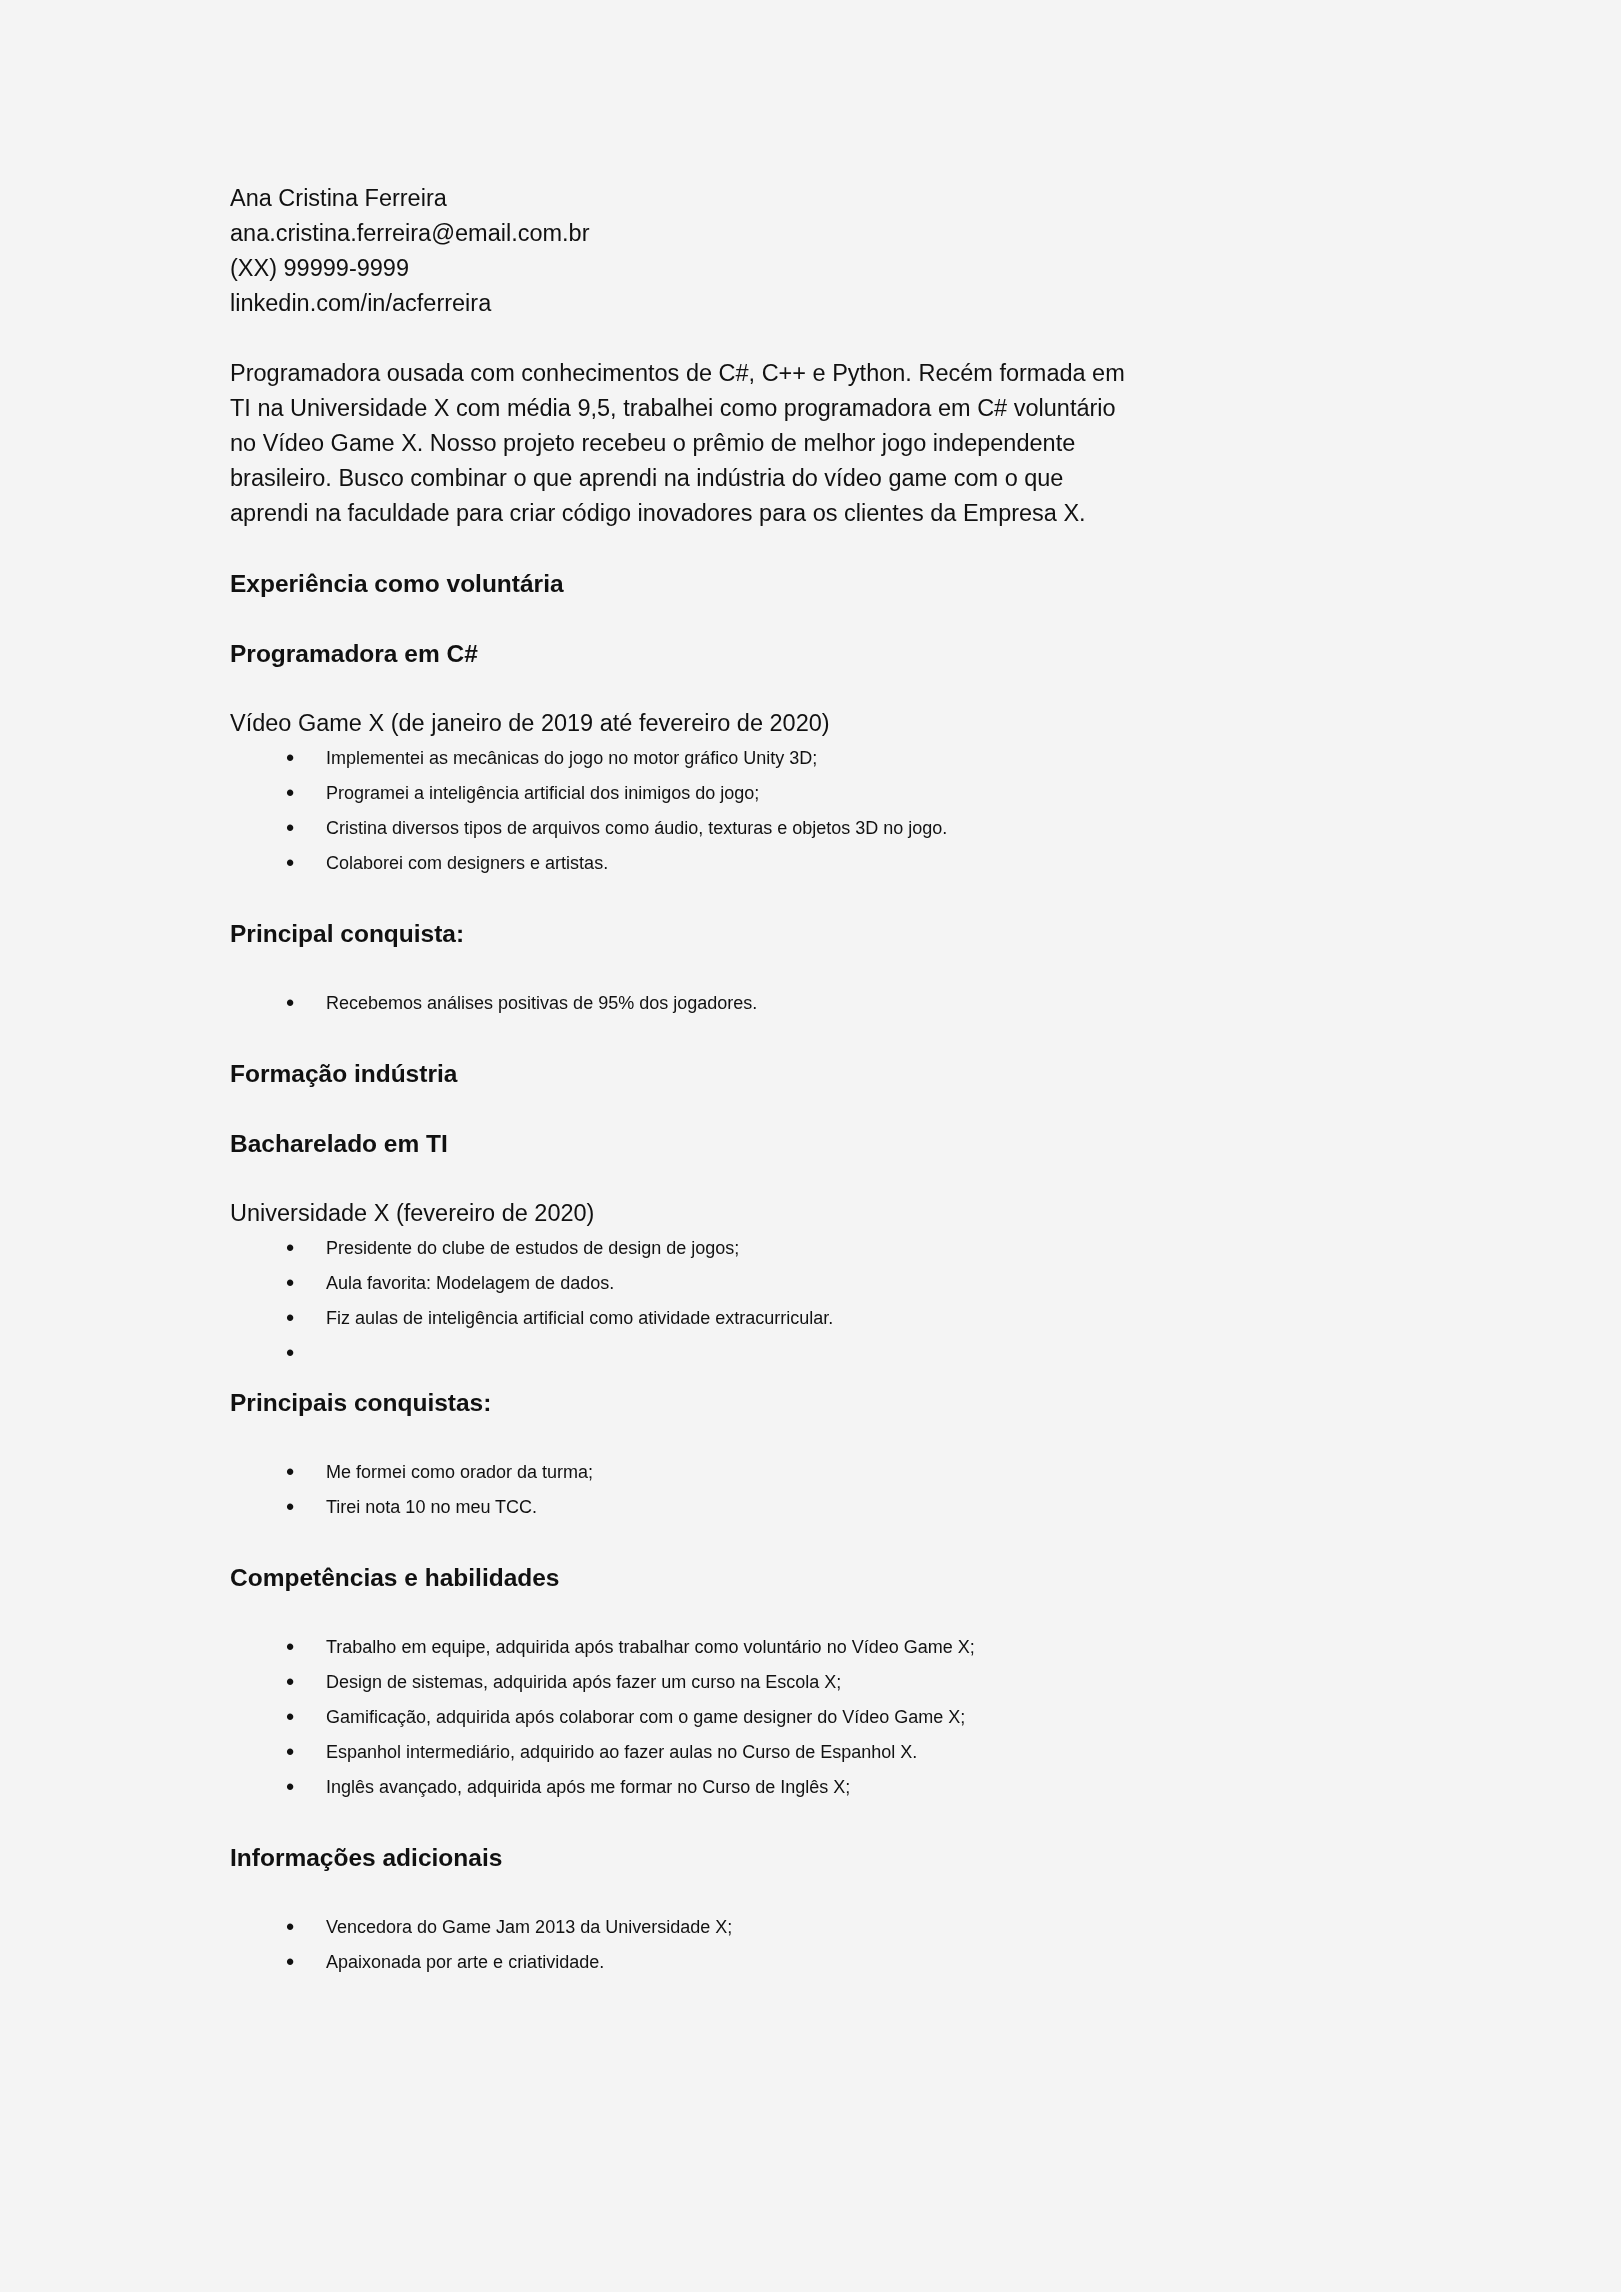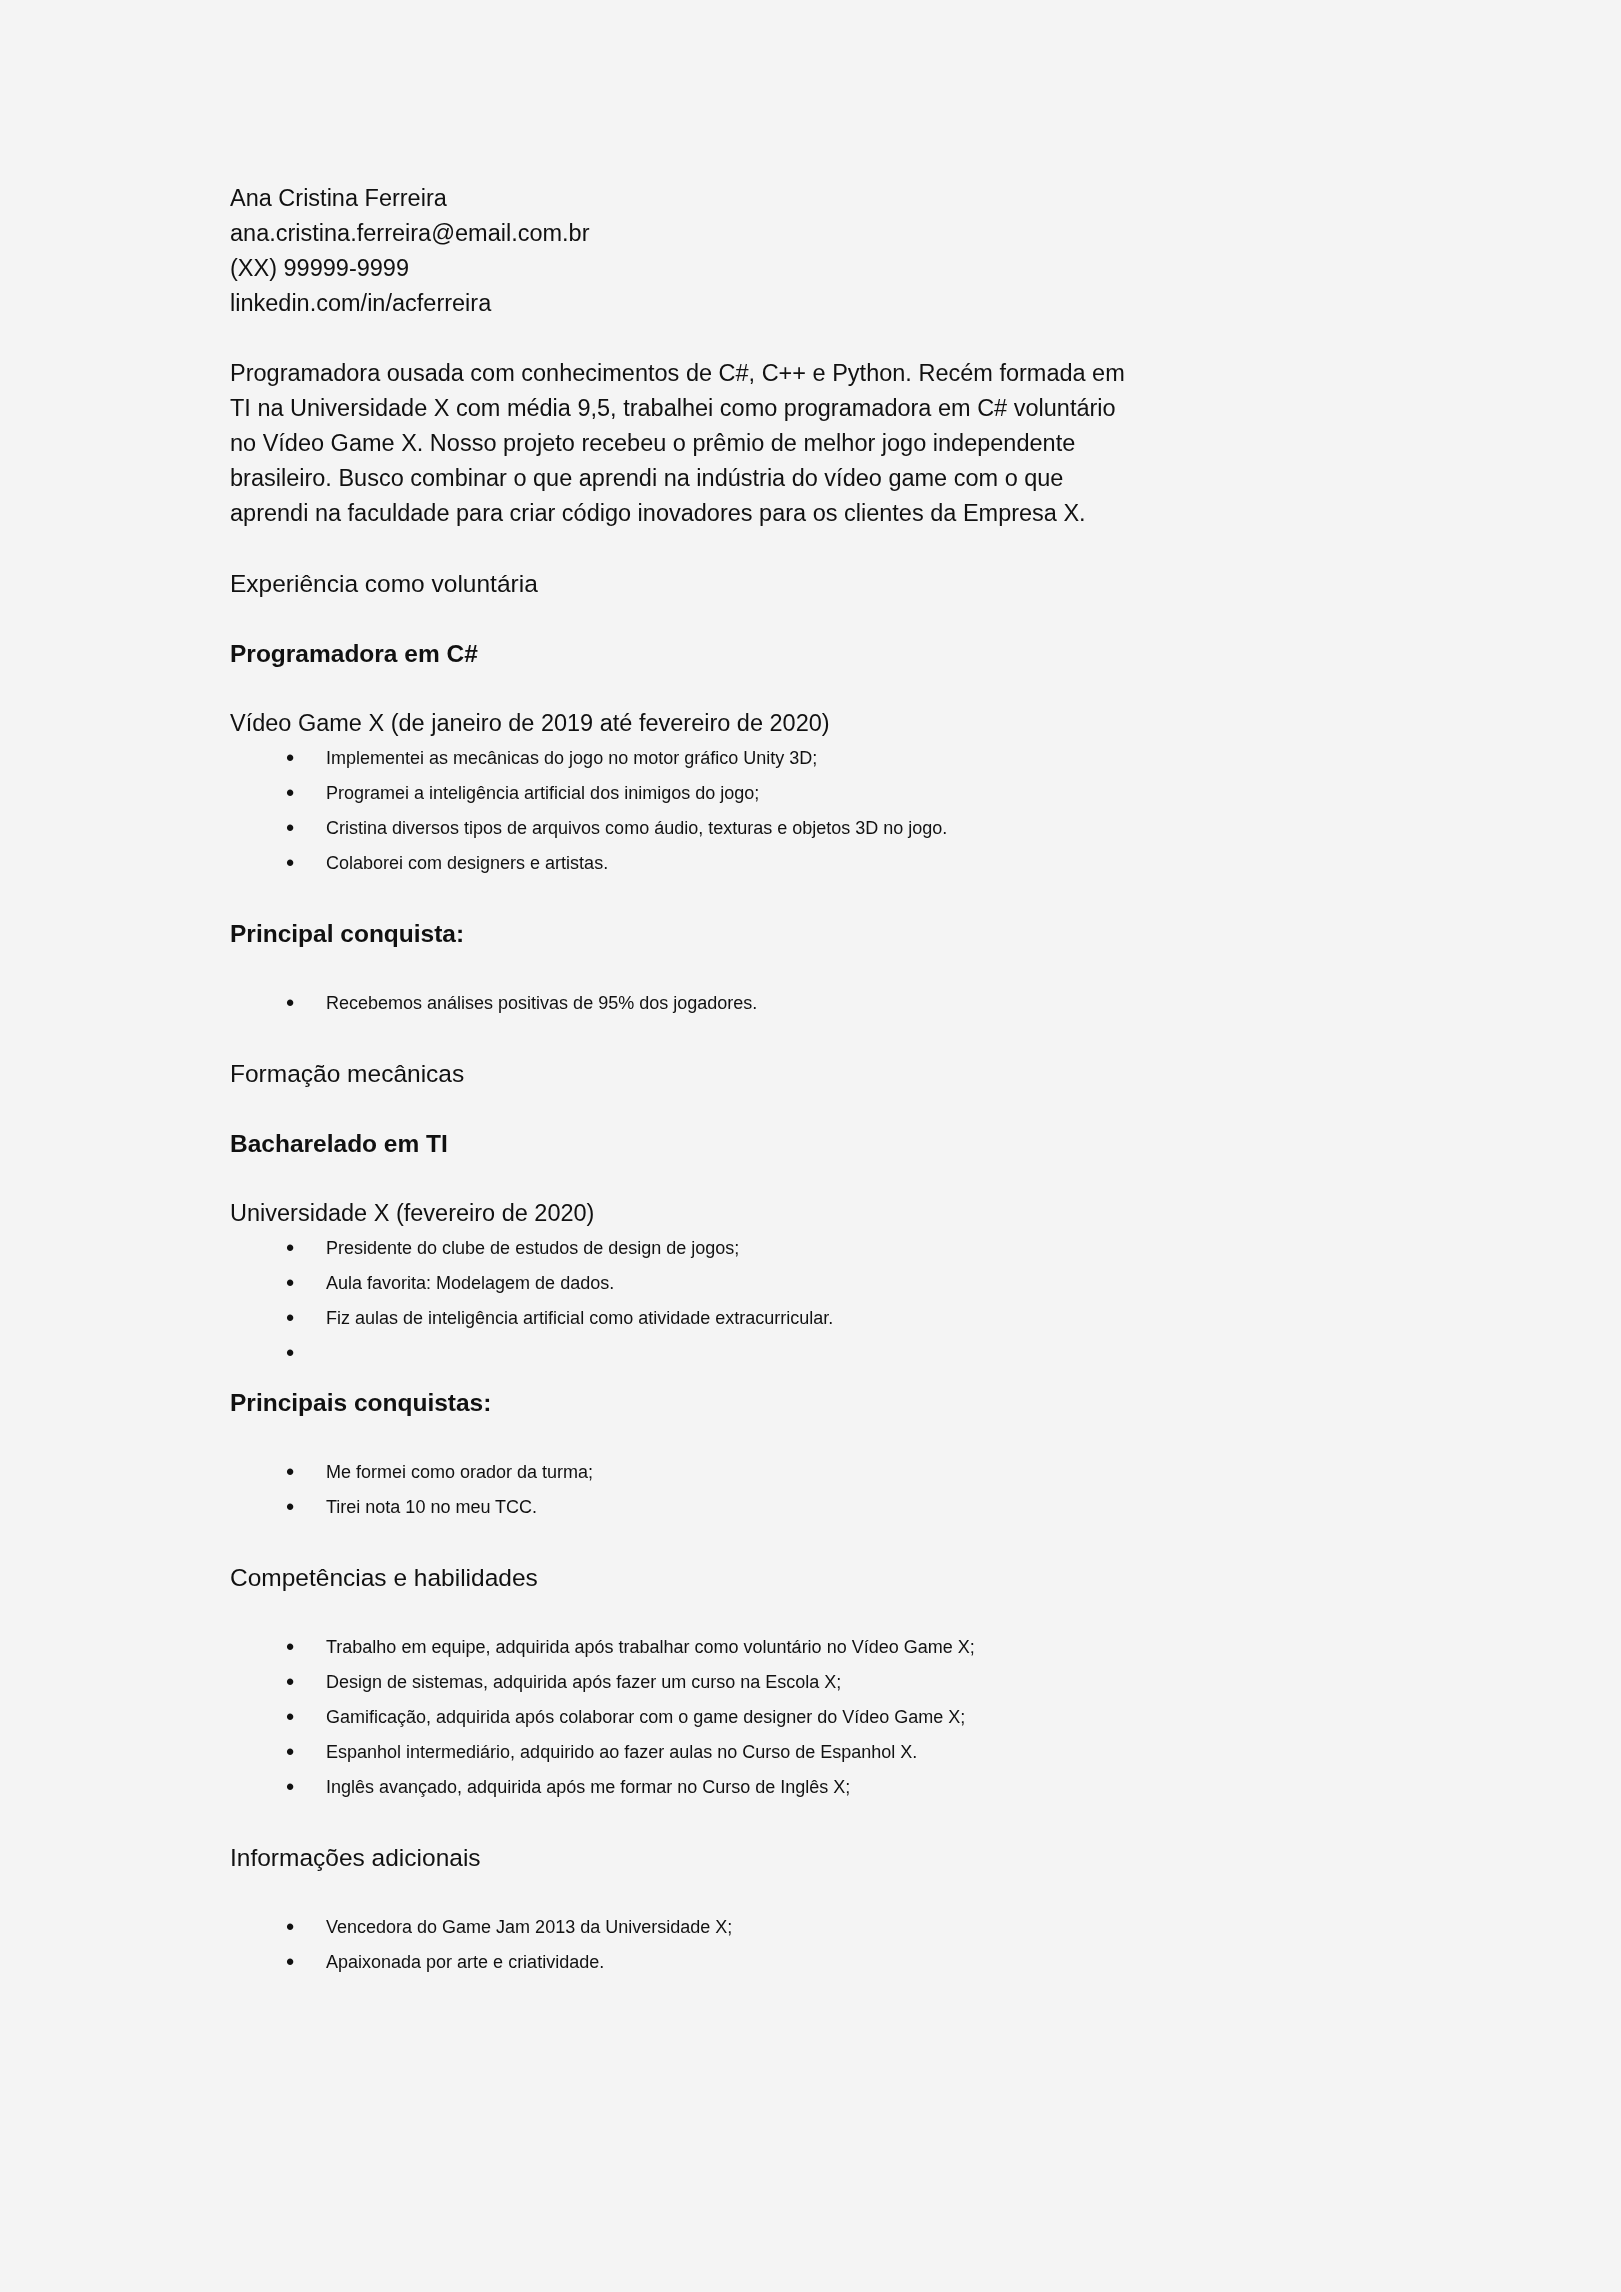--- a/index.html
+++ b/index.html
@@ -35,21 +35,21 @@
   .contact-block { margin: 0; }
 
   .summary {
     margin: 35px 0 0 0;
     max-width: 1147px;
   }
 
   h2.section-heading {
     font-size: 24.5px;
     line-height: 35px;
-    font-weight: normal;
+    font-weight: bold;
     margin: 35px 0 0 0;
   }
 
   h3.sub-heading {
     font-size: 24.5px;
     line-height: 35px;
     font-weight: bold;
     margin: 35px 0 0 0;
   }
 
@@ -121,21 +121,21 @@
     <li>Programei a inteligência artificial dos inimigos do jogo;</li>
     <li>Cristina diversos tipos de arquivos como áudio, texturas e objetos 3D no jogo.</li>
     <li>Colaborei com designers e artistas.</li>
   </ul>
 
   <h3 class="sub-heading">Principal conquista:</h3>
   <ul class="bullets spaced">
     <li>Recebemos análises positivas de 95% dos jogadores.</li>
   </ul>
 
-  <h2 class="section-heading">Formação mecânicas</h2>
+  <h2 class="section-heading">Formação indústria</h2>
   <h3 class="sub-heading">Bacharelado em TI</h3>
   <div class="meta-line">Universidade X (fevereiro de 2020)</div>
   <ul class="bullets">
     <li>Presidente do clube de estudos de design de jogos;</li>
     <li>Aula favorita: Modelagem de dados.</li>
     <li>Fiz aulas de inteligência artificial como atividade extracurricular.</li>
     <li class="empty"></li>
   </ul>
 
   <h3 class="sub-heading tight">Principais conquistas:</h3>

